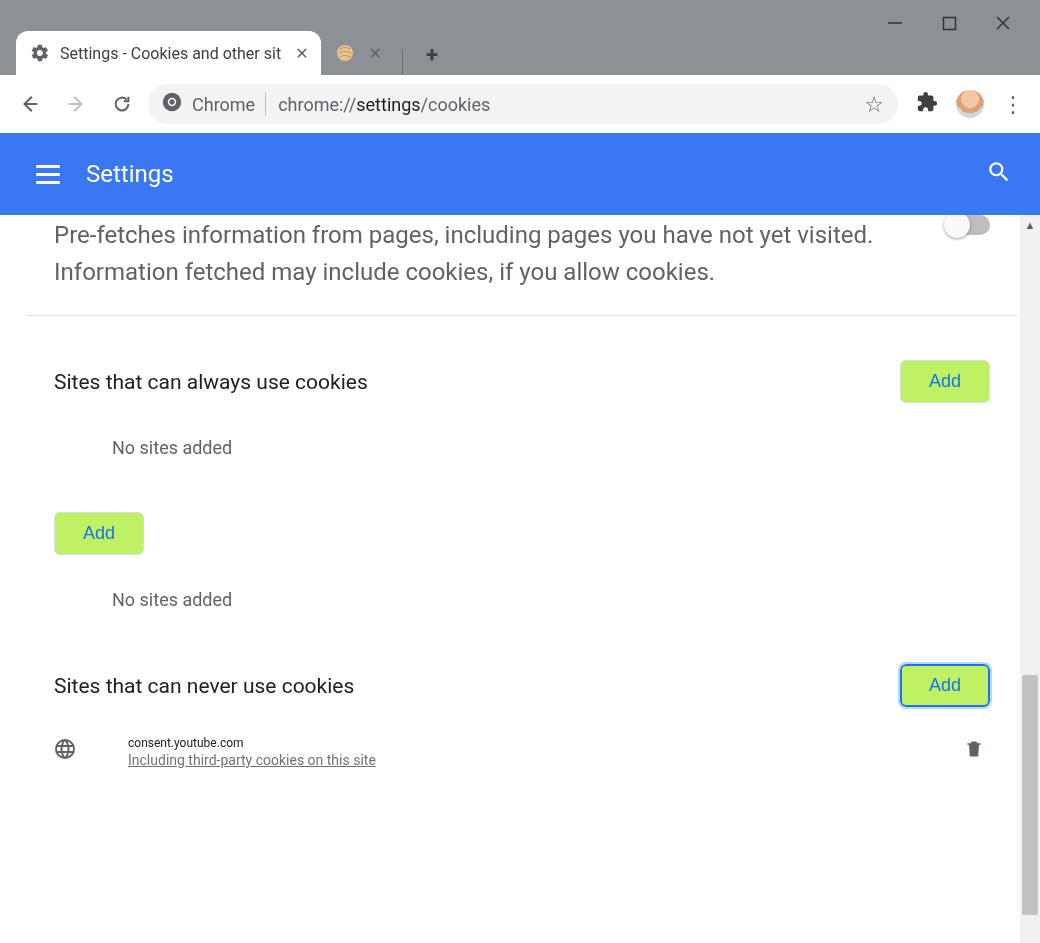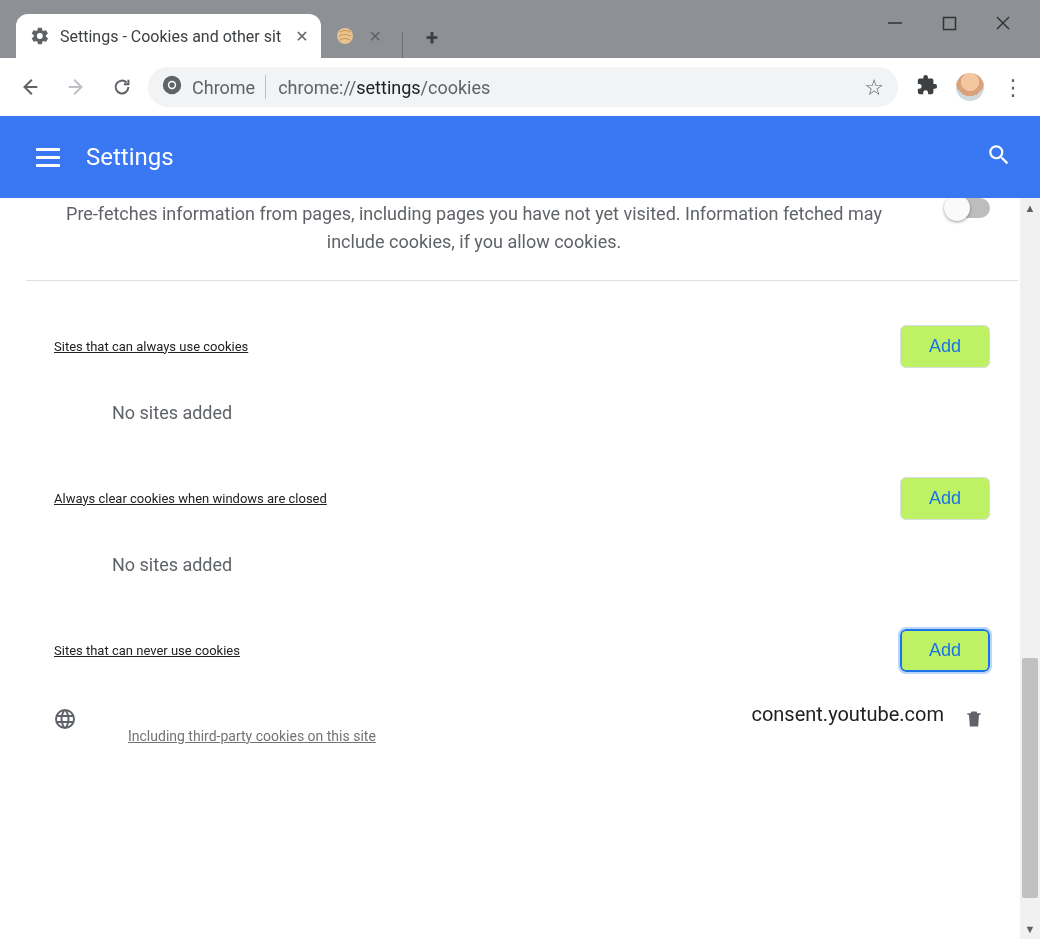--- a/index.html
+++ b/index.html
@@ -6,21 +6,21 @@
   body {
     font-family: "Segoe UI", Roboto, Arial, sans-serif;
     width: 1040px;
     height: 943px;
     overflow: hidden;
     background: #fff;
   }
   
   .titlebar {
     background: #8d9094;
-    height: 58px;
+    height: 75px;
     position: relative;
   }
   .window-controls {
     position: absolute;
     right: 0;
     top: 0;
     display: flex;
     gap: 24px;
     padding: 8px 22px 0 0;
   }
@@ -184,42 +184,42 @@
     background:#fff;
     border: none;
     max-width: 992px;
   }
   .prefetch-row {
     padding: 2px 28px 24px 28px;
     border-bottom: 1px solid #e0e0e0;
     display:flex;align-items:flex-start;justify-content:space-between;
   }
   .prefetch-text {
-    color:#5f6368;font-size:18px;line-height:1.55;max-width:840px;text-align:center;
+    color:#5f6368;font-size:24px;line-height:1.55;max-width:840px;
   }
   .toggle {
     width: 44px;height:20px;background:#bdbdbd;border-radius:20px;position:relative;flex-shrink:0;margin-top:-2px;
   }
   .toggle .knob {
     position:absolute;left:-2px;top:-3px;width:26px;height:26px;border-radius:50%;background:#fafafa;box-shadow:0 1px 3px rgba(0,0,0,0.4);
   }
   .see-all {
     padding: 24px 28px;
     display:flex;align-items:center;justify-content:space-between;
     font-size:19px;color:#202124;
   }
   .chev-right {
     color:#5f6368;font-size:16px;
   }
   .section-head {
     display:flex;align-items:center;justify-content:space-between;
     padding: 44px 28px 0 28px;
   }
   .section-title {
-    font-size:13px;color:#202124;text-decoration:underline;
+    font-size:21px;color:#202124;
   }
   .add-btn {
     border:1px solid #dadce0;
     background:#bef264;
     color:#1a73e8;
     font-size:18px;
     font-weight:500;
     padding: 10px 28px;
     border-radius:6px;
     cursor:pointer;
@@ -238,21 +238,21 @@
   .site-row {
     display:flex;align-items:center;
     padding: 28px 28px 10px 86px;
     gap: 20px;
   }
   .site-row .globe {
     width:26px;text-align:center;color:#5f6368;font-size:22px;flex-shrink:0;
     margin-left:-60px;margin-right:30px;
   }
   .site-info { flex:1; }
-  .site-domain { font-size:20px;color:#202124;line-height:1.4;text-align:right; }
+  .site-domain { font-size:12px;color:#202124;line-height:1.4; }
   .site-sub { font-size:14px;color:#737373;text-decoration:underline; }
   .trash { color:#5f6368;font-size:20px; margin-right:6px; }
   
   .scrollbar {
     width: 20px;
     background: #f1f1f1;
     position: relative;
   }
   .scroll-arrow {
     position:absolute;left:0;right:0;height:20px;
@@ -381,21 +381,20 @@
       </div>
 
 
       <div class="section-head">
         <div class="section-title">Sites that can always use cookies</div>
         <button class="add-btn">Add</button>
       </div>
       <div class="empty-msg">No sites added</div>
 
       <div class="section-head">
-        <div class="section-title">Always clear cookies when windows are closed</div>
         <button class="add-btn">Add</button>
       </div>
       <div class="empty-msg">No sites added</div>
 
       <div class="section-head">
         <div class="section-title">Sites that can never use cookies</div>
         <button class="add-btn focused">Add</button>
       </div>
       <div class="site-row">
         <span class="globe">

